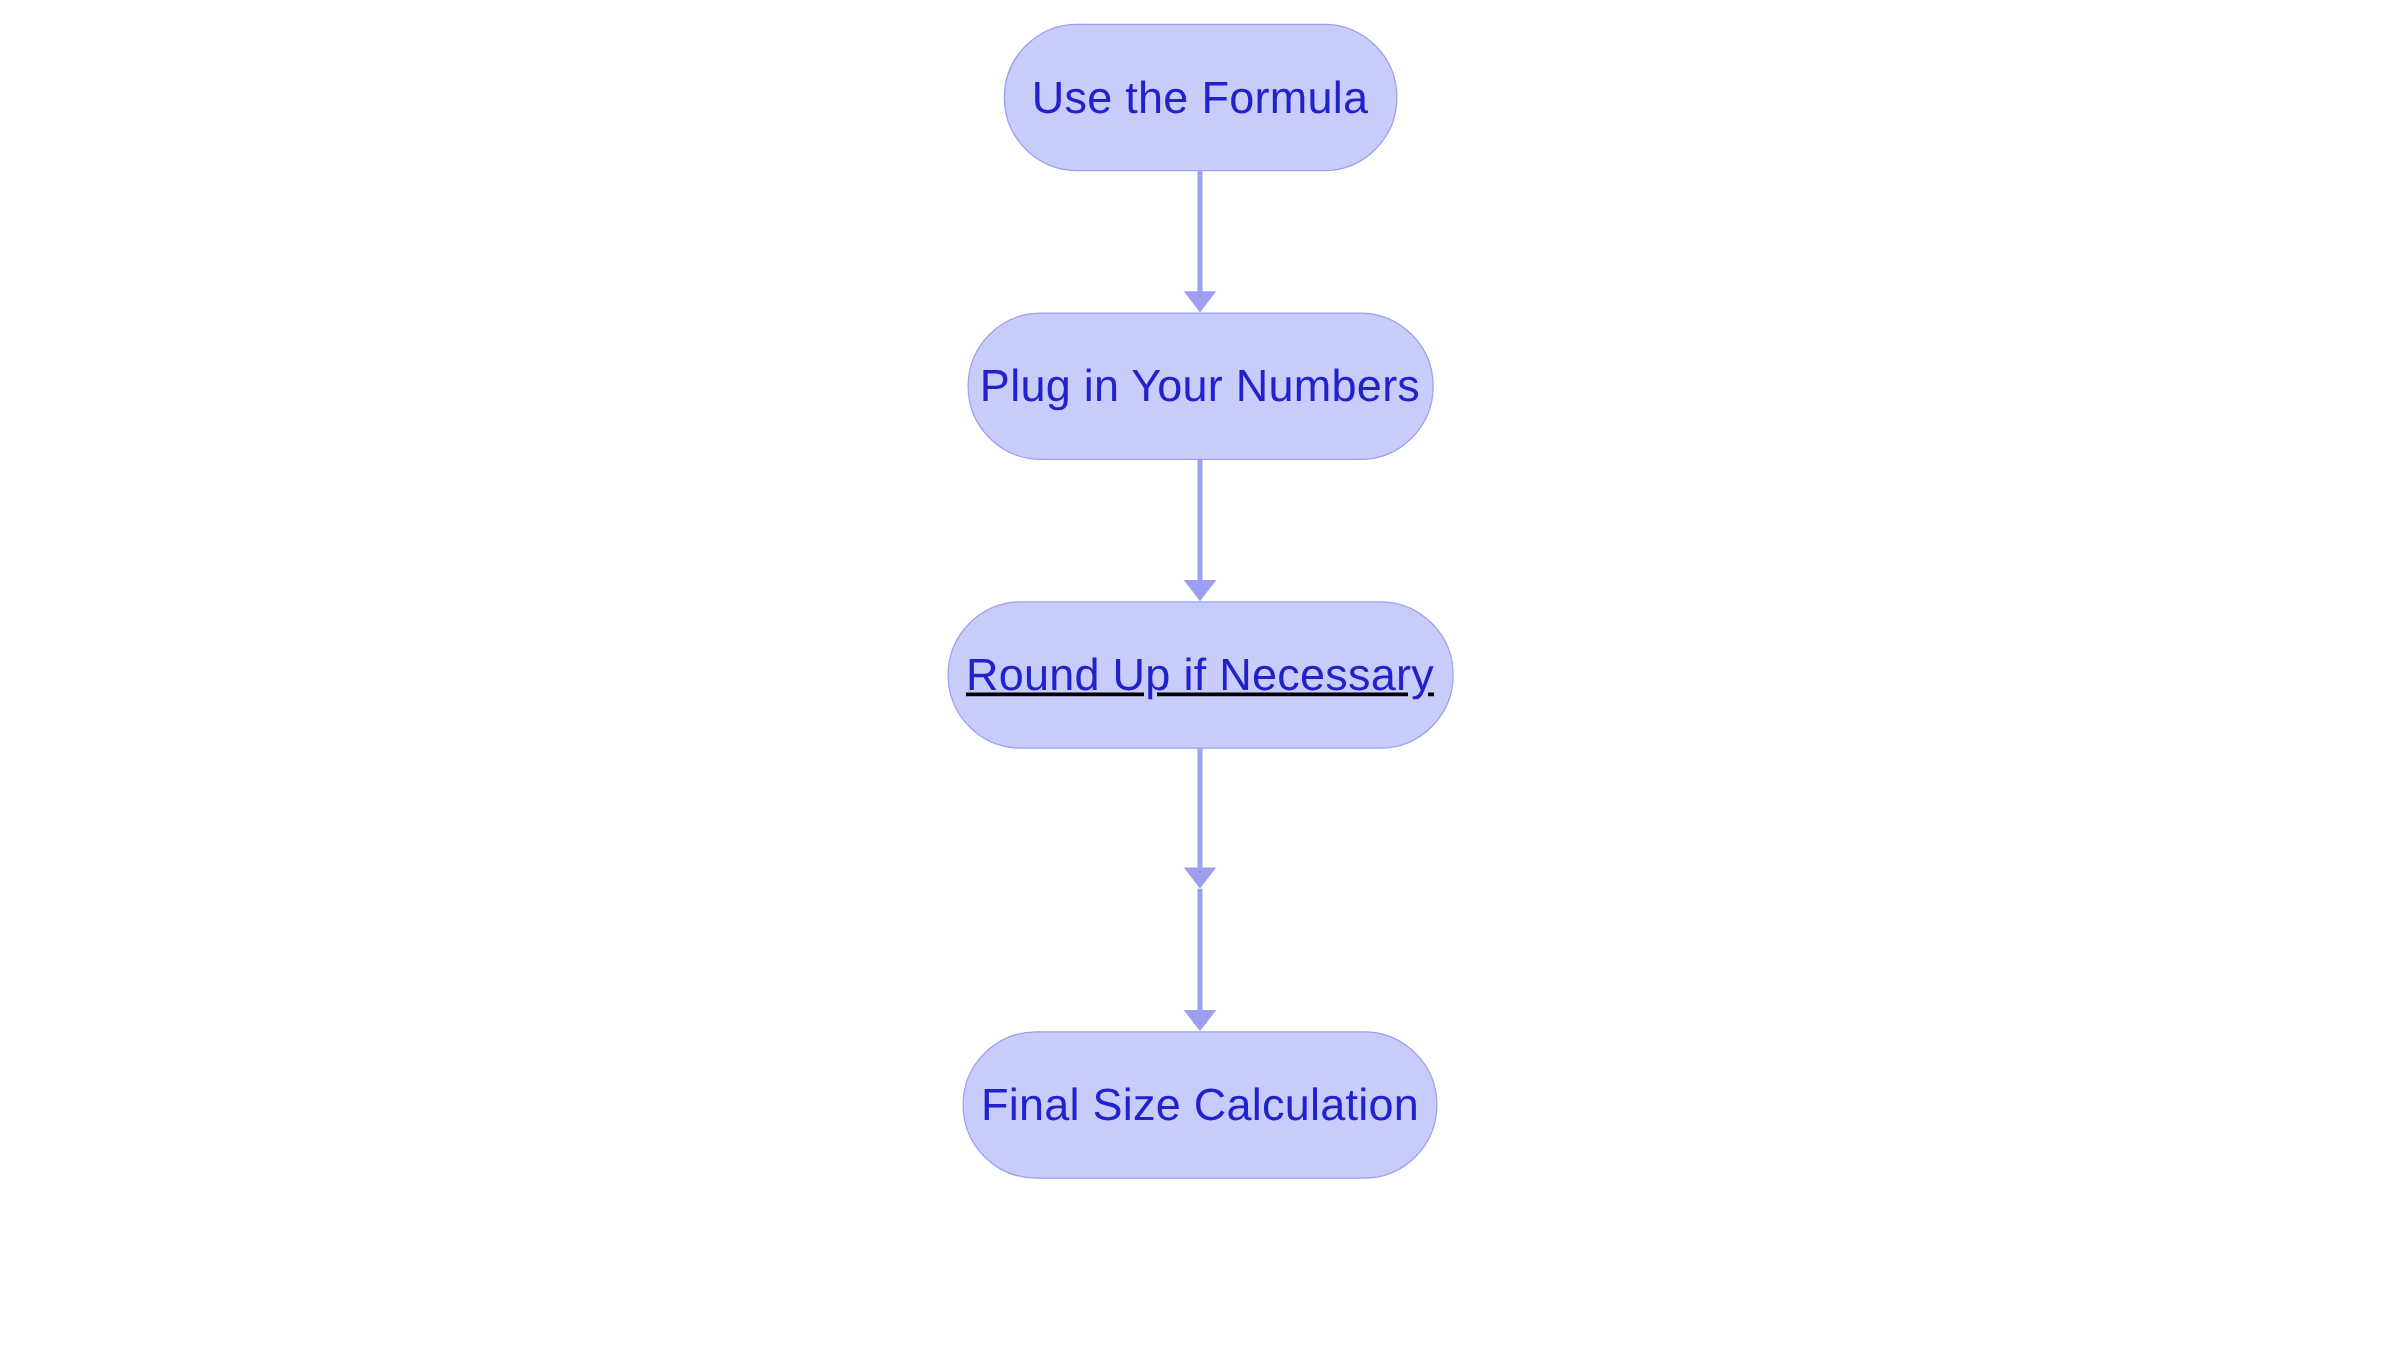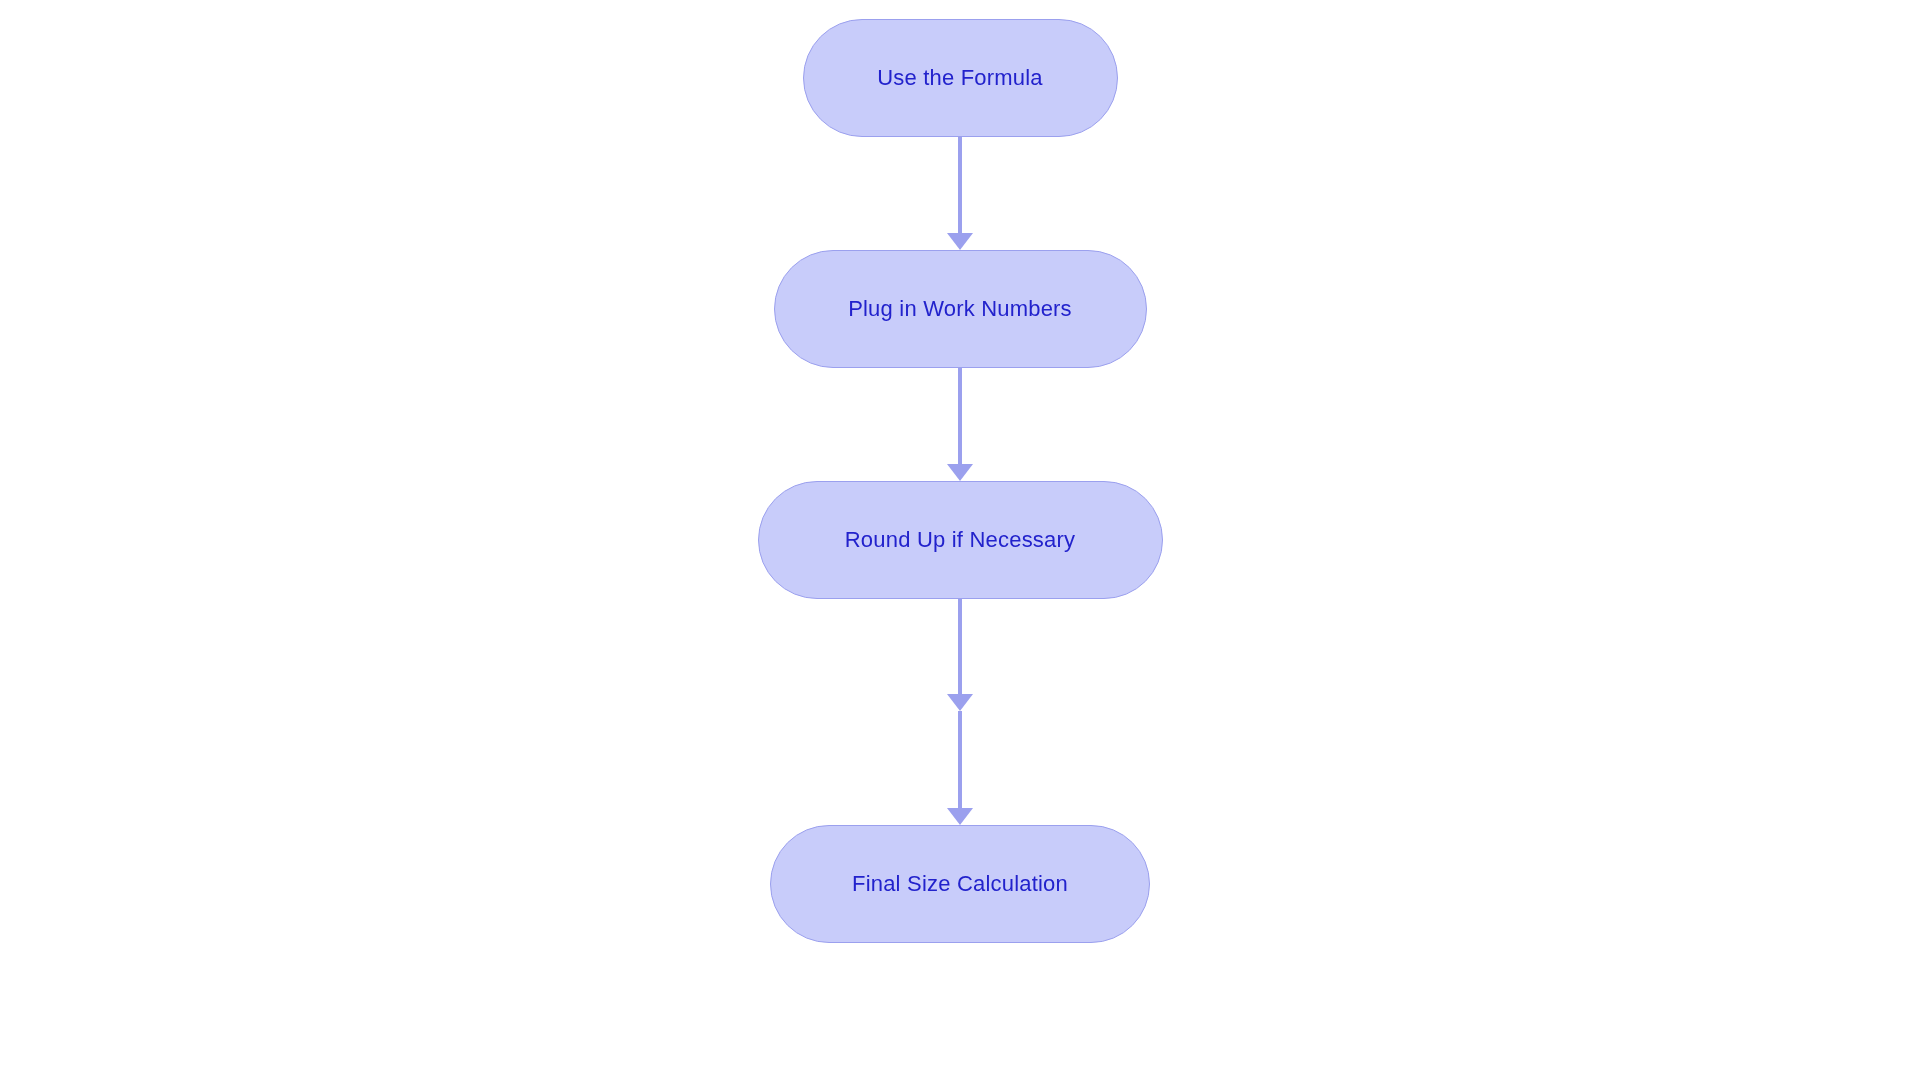--- a/index.html
+++ b/index.html
@@ -40,31 +40,31 @@
     justify-content: center;
     background: #c8ccfa;
     border: 1.6px solid #9ba0ee;
     border-radius: 59px;
     padding: 0 40px;
     white-space: nowrap;
   }
 
   .node-label {
     font-family: "Liberation Sans", sans-serif;
-    font-size: 22px;
+    font-size: 36px;
     font-weight: 400;
     color: #2222cc;
     letter-spacing: 0.2px;
     line-height: 1;
   }
 
   
   .node-w1 { width: 315px; }
   .node-w2 { width: 373px; }
-  .node-w3 { width: 405px; }
+  .node-w3 { width: 405px; text-decoration: underline; }
   .node-w4 { width: 432px; }
   .node-w5 { width: 380px; }
 
   .connector {
     position: relative;
     width: 26px;
     display: flex;
     flex-direction: column;
     align-items: center;
   }
@@ -101,21 +101,21 @@
     <div class="node node-w1">
       <span class="node-label">Use the Formula</span>
     </div>
 
     <div class="connector gap1">
       <div class="connector-line"></div>
       <div class="connector-arrow"></div>
     </div>
 
     <div class="node node-w2">
-      <span class="node-label">Plug in Work Numbers</span>
+      <span class="node-label">Plug in Your Numbers</span>
     </div>
 
     <div class="connector gap2">
       <div class="connector-line"></div>
       <div class="connector-arrow"></div>
     </div>
 
     <div class="node node-w3">
       <span class="node-label">Round Up if Necessary</span>
     </div>

